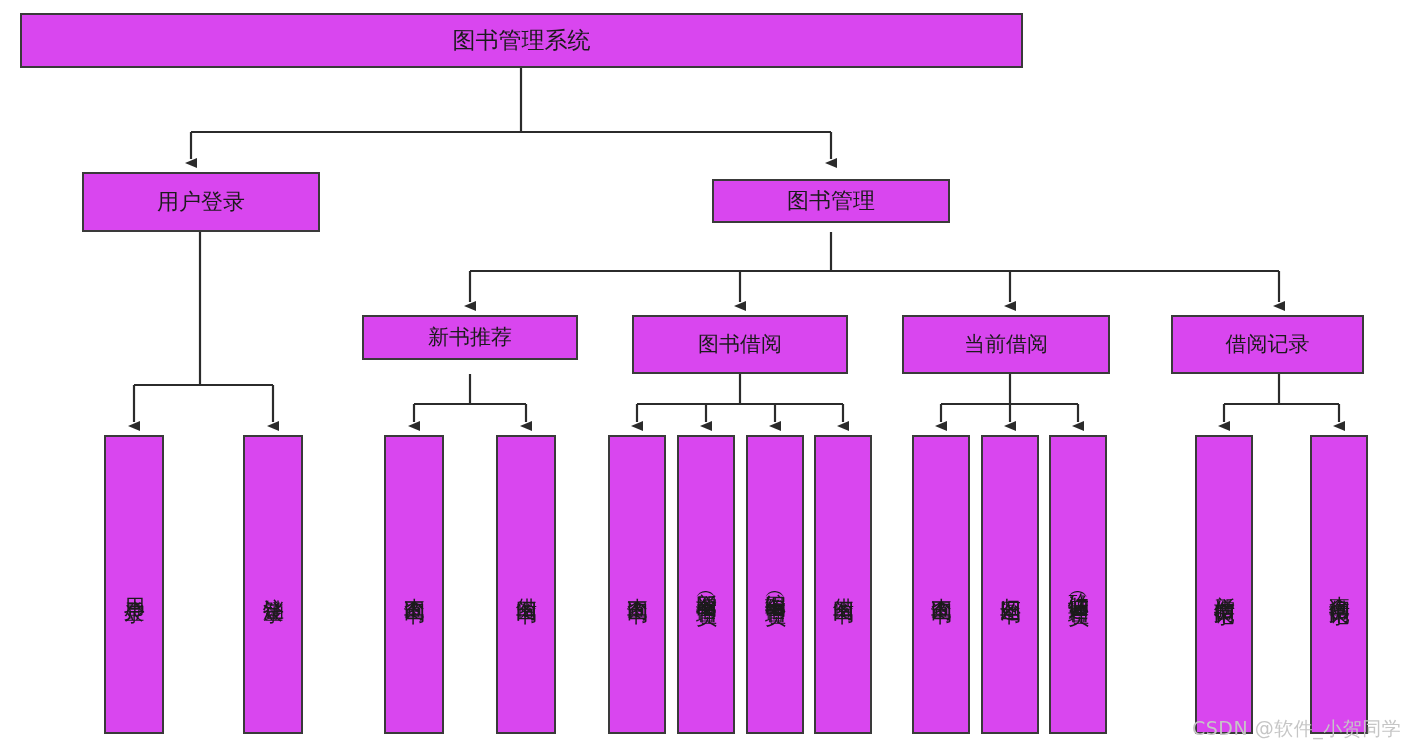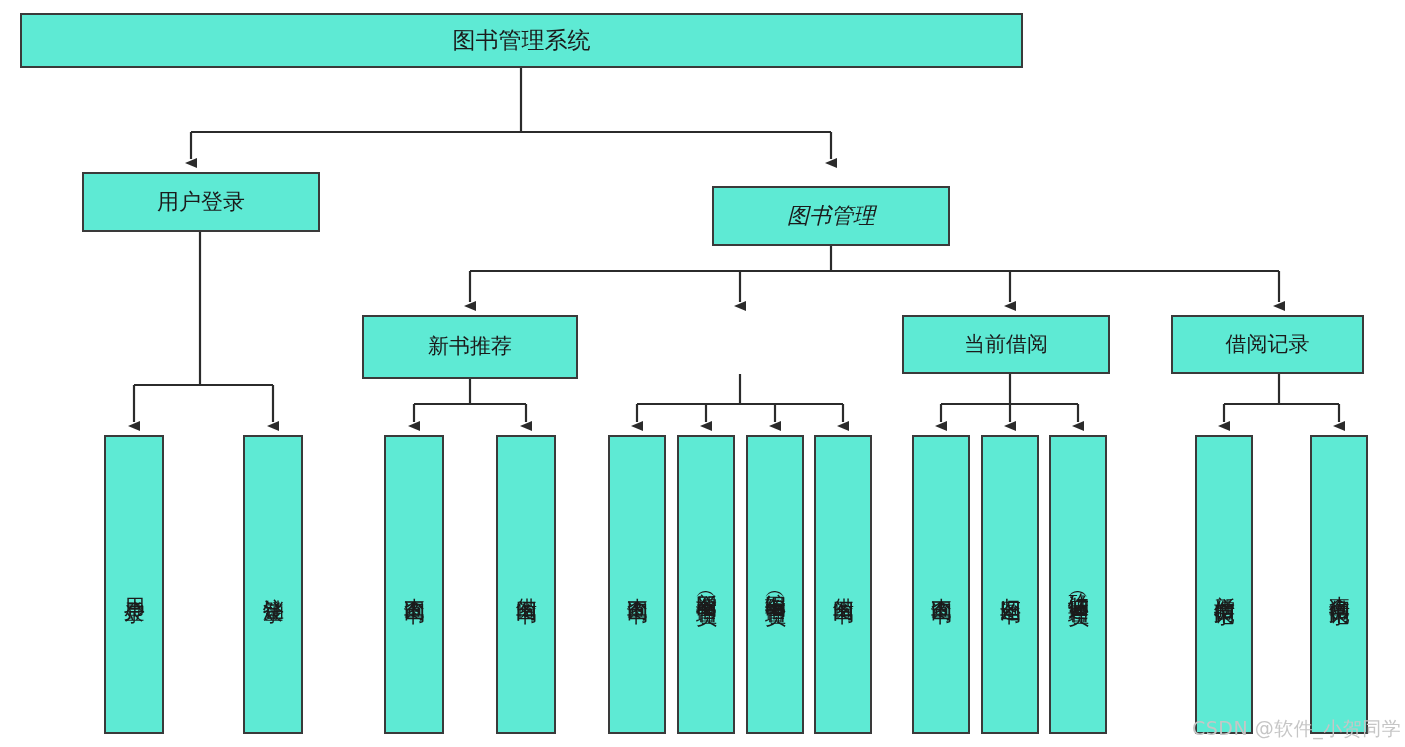--- a/index.html
+++ b/index.html
@@ -21,21 +21,21 @@
     position: absolute;
     left: 0;
     top: 0;
     width: 1405px;
     height: 747px;
     pointer-events: none;
   }
   .node {
     position: absolute;
     box-sizing: border-box;
-    background: #5eead4;
+    background: #d946ef;
     border: 2px solid #3a3a3a;
     display: flex;
     align-items: center;
     justify-content: center;
   }
   .node .label {
     color: #1b1b1b;
     text-align: center;
     line-height: 1.12;
     white-space: pre;
@@ -118,26 +118,29 @@
     </g>
   </svg>
 
   <div class="node root" style="left:20px; top:13px; width:1003px; height:55px;">
     <span class="label">图书管理系统</span>
   </div>
 
   <div class="node level1" style="left:82px; top:172px; width:238px; height:60px;">
     <span class="label">用户登录</span>
   </div>
-  <div class="node level1" style="left:712px; top:186px; width:238px; height:60px;font-style:italic;">
+  <div class="node level1" style="left:712px; top:179px; width:238px; height:44px;">
     <span class="label">图书管理</span>
   </div>
 
-  <div class="node level2" style="left:362px; top:315px; width:216px; height:64px;">
+  <div class="node level2" style="left:362px; top:315px; width:216px; height:45px;">
     <span class="label">新书推荐</span>
+  </div>
+  <div class="node level2" style="left:632px; top:315px; width:216px; height:59px;">
+    <span class="label">图书借阅</span>
   </div>
   <div class="node level2" style="left:902px; top:315px; width:208px; height:59px;">
     <span class="label">当前借阅</span>
   </div>
   <div class="node level2" style="left:1171px; top:315px; width:193px; height:59px;">
     <span class="label">借阅记录</span>
   </div>
 
   <div class="node leaf" style="left:104px; top:435px; width:60px; height:299px;">
     <span class="label">用户登录</span>

